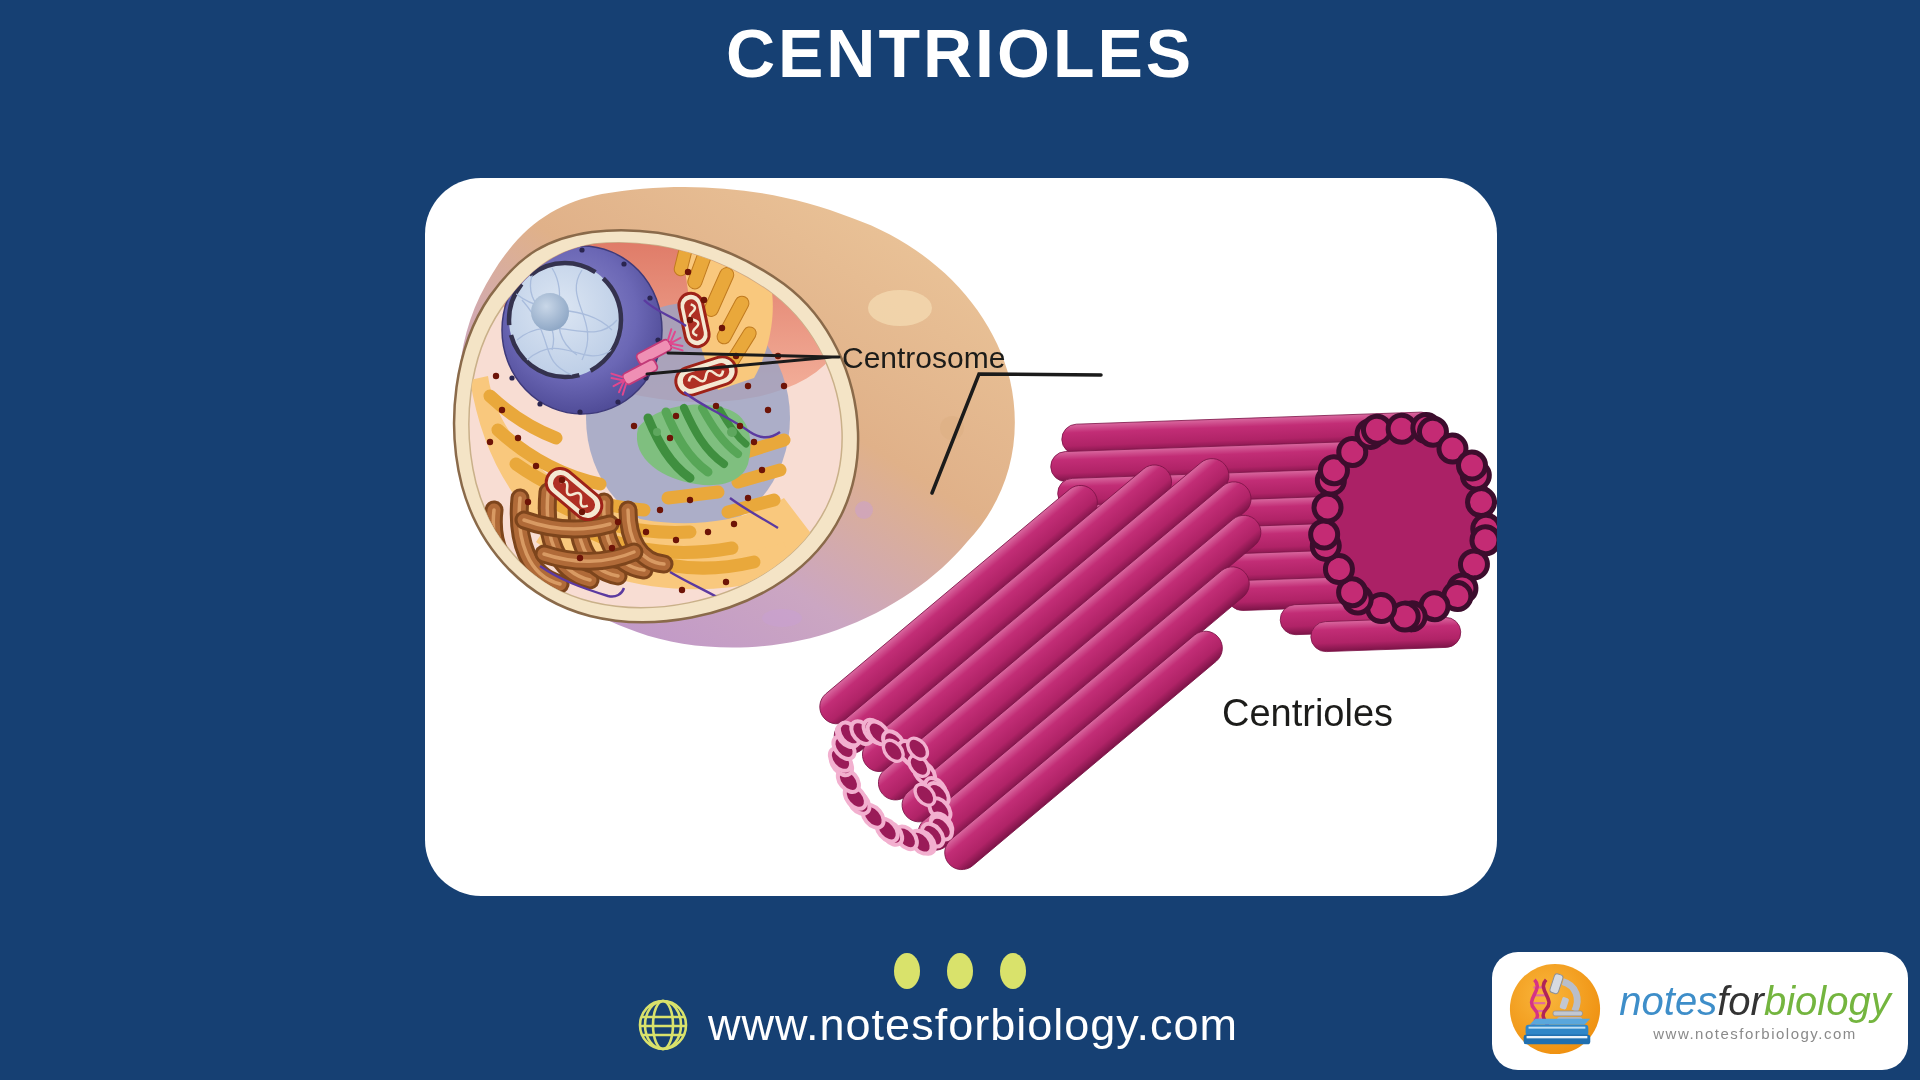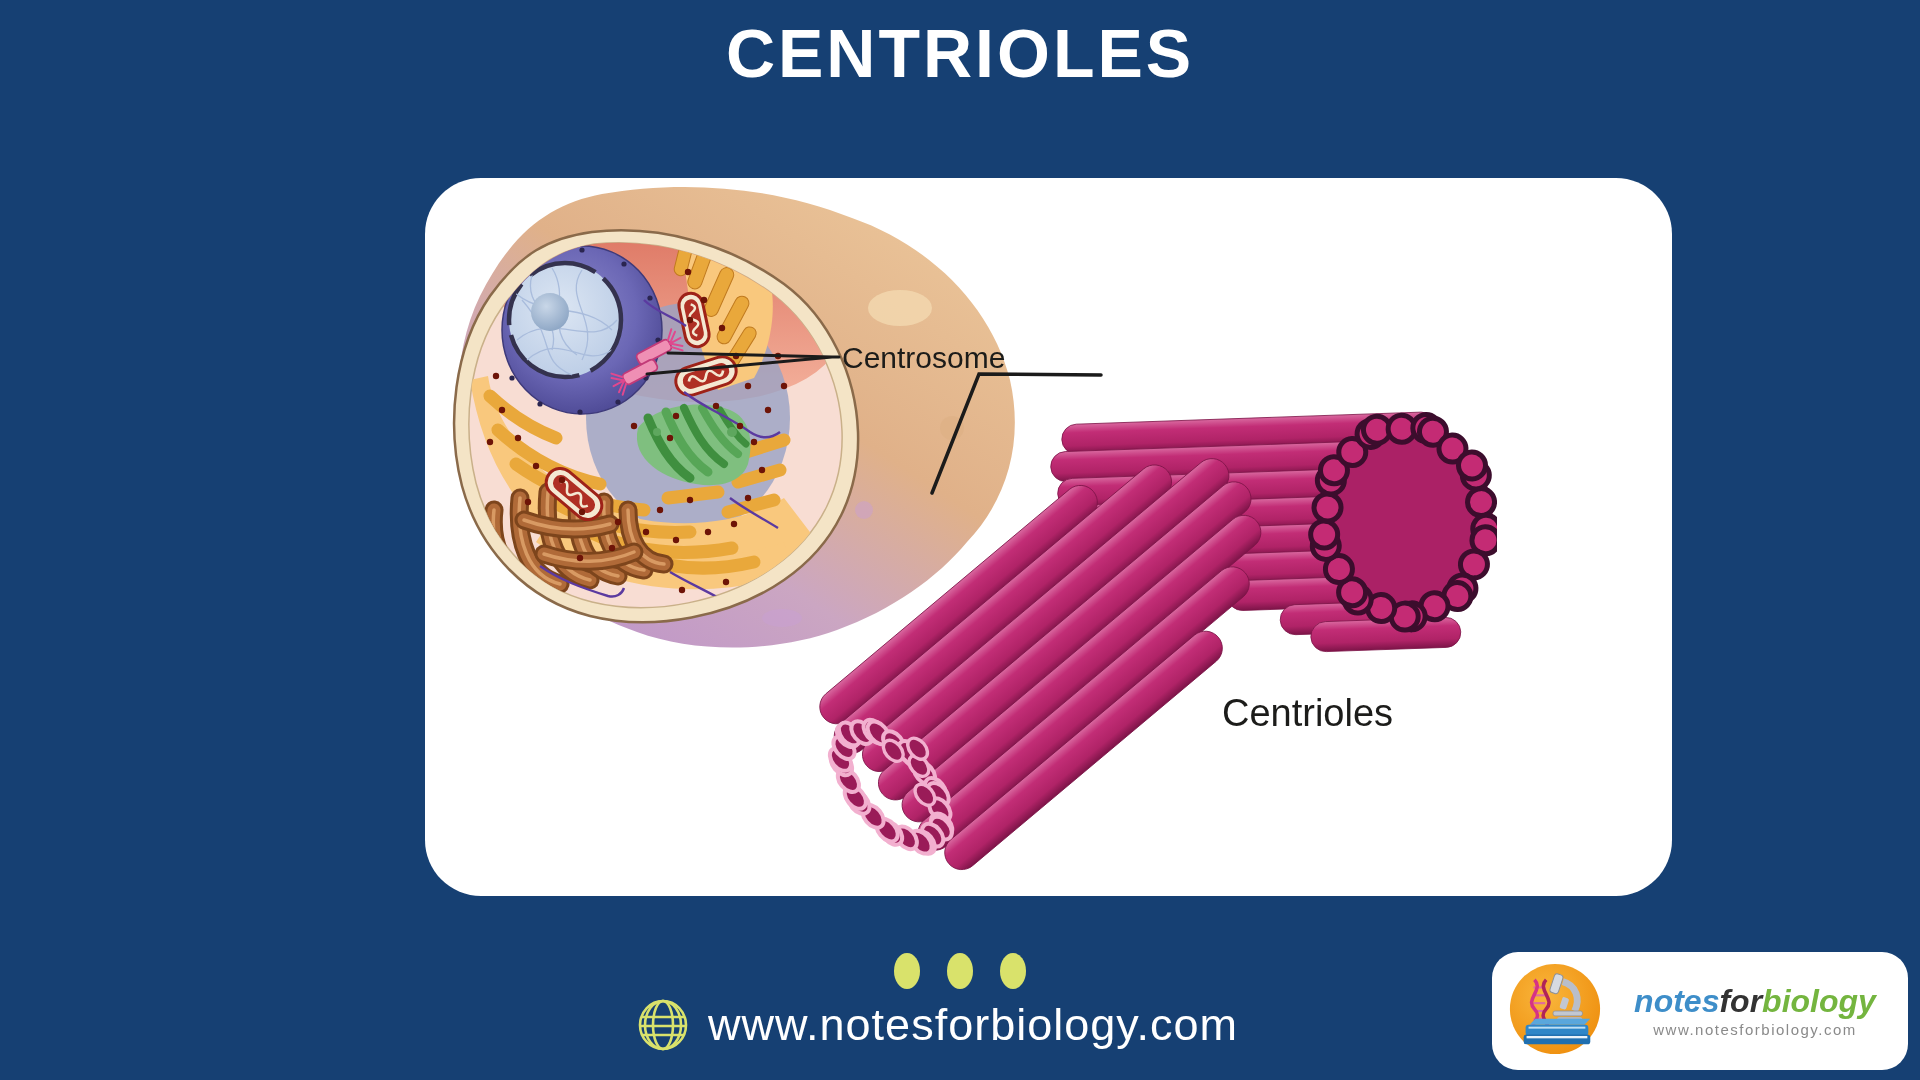--- a/index.html
+++ b/index.html
@@ -7,21 +7,21 @@
     width:1920px;height:1080px;position:relative;overflow:hidden;
     background:#164073;
     font-family:"Liberation Sans", sans-serif;
   }
   .title{
     position:absolute;top:14px;left:0;width:1920px;
     text-align:center;color:#ffffff;
     font-size:68px;font-weight:800;letter-spacing:3px;margin:0;
   }
   .card{
-    position:absolute;left:425px;top:178px;width:1247px;height:718px;
+    position:absolute;left:425px;top:178px;width:1072px;height:718px;
     background:#ffffff;border-radius:56px;
   }
   .card svg{position:absolute;left:0;top:0;}
   .dots{
     position:absolute;top:953px;left:0;width:1920px;
     display:flex;justify-content:center;gap:27px;
   }
   .dot{width:26px;height:36px;border-radius:50%;background:#D9E26B;}
   .site-row{
     position:absolute;top:998px;left:0;width:1874px;
@@ -33,21 +33,21 @@
     position:absolute;left:1492px;top:952px;width:416px;height:118px;
     background:#ffffff;border-radius:26px;
     display:flex;align-items:center;
   }
   .logo-badge{margin-left:14px;width:98px;height:98px;flex:0 0 auto;}
   .logo-text{
     display:flex;flex-direction:column;align-items:center;
     margin-left:8px;width:286px;
   }
   .logo-words{
-    font-size:32px;font-style:italic;font-weight:700;letter-spacing:0px;
+    font-size:40px;font-style:italic;font-weight:400;letter-spacing:0px;
     line-height:1;white-space:nowrap;
   }
   .lw-notes{color:#3E8EC9;}
   .lw-for{color:#333333;}
   .lw-biology{color:#74B53F;}
   .logo-sub{
     margin-top:4px;font-size:15px;color:#8A8A8A;letter-spacing:1.5px;
   }
 </style>
 </head>

